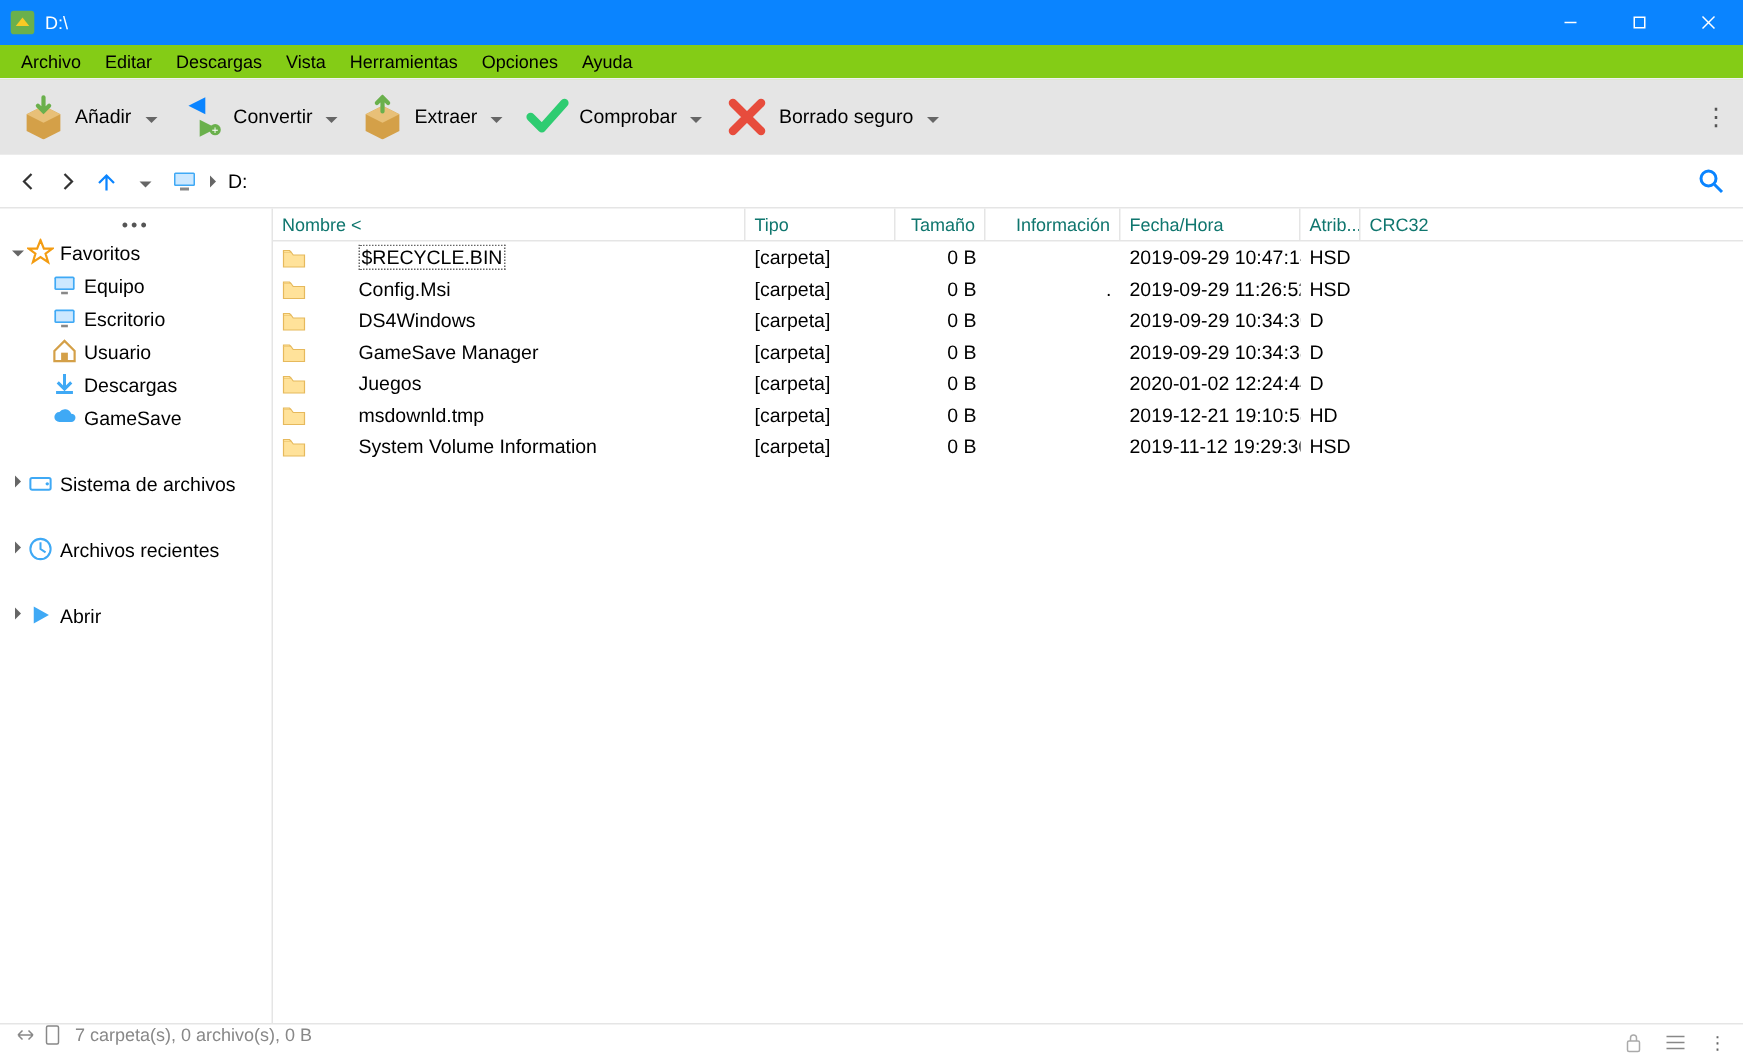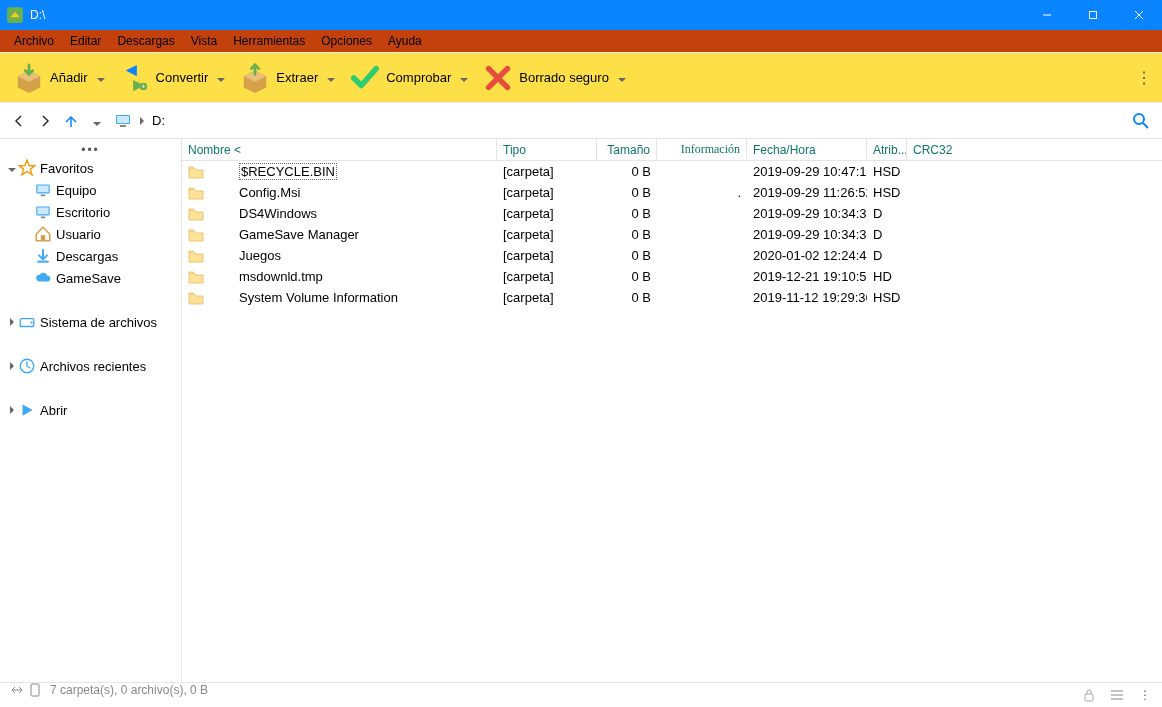--- a/index.html
+++ b/index.html
@@ -7,25 +7,25 @@
 
   
   .titlebar { height: 30px; background: #0a84ff; color: #fff; display: flex; align-items: center; padding-left: 6px; }
   .titlebar .app-icon { width: 18px; height: 18px; margin-right: 6px; display: flex; align-items: center; justify-content: center; }
   .titlebar .title { font-size: 12px; flex: 1; }
   .titlebar .win-controls { display: flex; height: 100%; }
   .titlebar .win-btn { width: 46px; display: flex; align-items: center; justify-content: center; font-size: 10px; color: #fff; }
   .titlebar .win-btn svg { width: 10px; height: 10px; }
 
   
-  .menubar { height: 23px; background: #c2410c; display: flex; align-items: center; padding: 0 6px; font-size: 12px; border-bottom: 1px solid #f0f0f0;}
+  .menubar { height: 23px; background: #84cc16; display: flex; align-items: center; padding: 0 6px; font-size: 12px; border-bottom: 1px solid #f0f0f0;}
   .menubar .menu-item { padding: 0 8px; height: 100%; display: flex; align-items: center; }
 
   
-  .toolbar { height: 50px; background: #fde047; display: flex; align-items: center; padding: 0 10px; border-bottom: 1px solid #e5e5e5; }
+  .toolbar { height: 50px; background: #e5e5e5; display: flex; align-items: center; padding: 0 10px; border-bottom: 1px solid #e5e5e5; }
   .toolbar .tool-btn { display: flex; align-items: center; height: 36px; padding: 0 4px 0 4px; margin-right: 4px; font-size: 13px; }
   .toolbar .tool-icon { width: 30px; height: 30px; margin-right: 6px; display:flex; align-items:center; justify-content:center;}
   .toolbar .tool-drop { width: 14px; display: flex; align-items: center; justify-content: center; color:#555; margin-left:6px;}
   .toolbar .more { margin-left: auto; color: #555; }
 
   
   .navbar { height: 36px; display: flex; align-items: center; padding: 0 6px; border-bottom: 1px solid #e5e5e5; }
   .navbar .nav-btn { width: 26px; height: 26px; display: flex; align-items: center; justify-content: center; color: #333; }
   .navbar .crumb-sep { color: #888; font-size: 12px; padding: 0 4px;}
   .navbar .crumb { font-size: 13px; padding: 0 4px; }
@@ -45,21 +45,21 @@
   .tree-item .t-label { }
   .tree-spacer { height: 22px; }
 
   
   .filepane { flex: 1; display: flex; flex-direction: column; font-size: 13px; }
   .col-headers { height: 22px; display: flex; align-items: center; border-bottom: 1px solid #e5e5e5; color: #0f766e; font-size: 12px;}
   .col-headers > div { padding: 0 6px; border-right: 1px solid #e5e5e5; height: 100%; display:flex; align-items:center; overflow:hidden; white-space:nowrap;}
   .c-name { width: 315px; }
   .c-type { width: 100px; }
   .c-size { width: 60px; justify-content: flex-end; }
-  .c-info { width: 90px; justify-content: flex-end; font-family: Liberation Serif, serif;}
+  .c-info { width: 90px; justify-content: flex-end;}
   .c-date { width: 120px; }
   .c-attr { width: 40px; }
   .c-crc { width: 60px; border-right:none !important;}
   .rows { flex: 1; overflow: auto; }
   .row { height: 21px; display: flex; align-items: center; }
   .row > div { padding: 0 6px; overflow: hidden; white-space: nowrap; }
   .row .c-name { display:flex; align-items:center;gap:29px;}
   .row .folder-icon { width: 16px; height: 14px; margin-right: 6px; flex-shrink: 0; }
   .row.selected .name-txt { border: 1px dotted #666; padding: 0 1px;}
 

